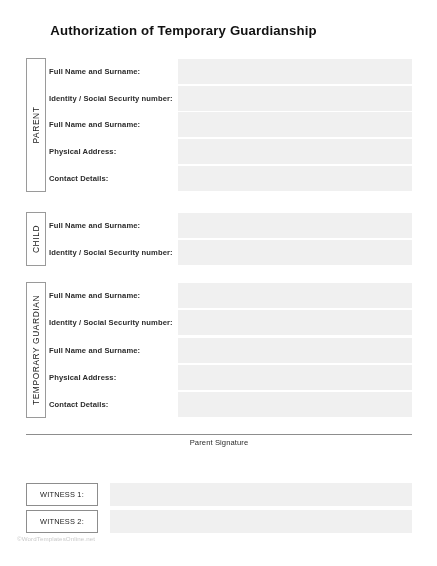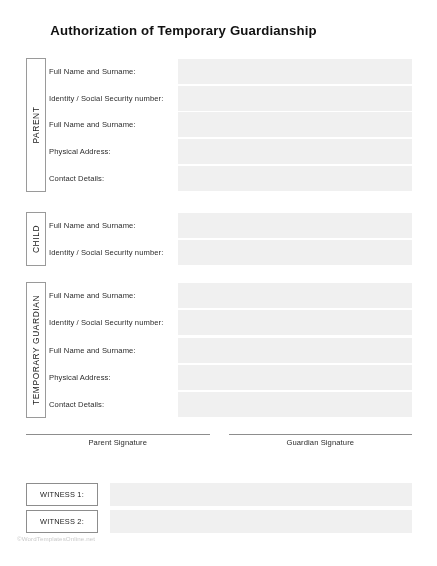--- a/index.html
+++ b/index.html
@@ -66,20 +66,21 @@
     right: 0;
     height: 100%;
     display: flex;
     flex-direction: column;
   }
   .row {
     flex: 1 1 0;
     display: flex;
     align-items: center;
     min-height: 0;
+    font-weight: bold;
   }
   .row-label {
     width: 129px;
     flex: 0 0 129px;
     font-size: 7.6px;
     color: #2b2b2b;
     letter-spacing: 0.1px;
     white-space: nowrap;
   }
   .row-field {
@@ -230,24 +231,20 @@
       <div class="row-field"></div>
     </div>
   </div>
 </div>
 
 <div class="sig-wrap">
   <div class="sig">
     <div class="sig-line"></div>
     <div class="sig-caption">Parent Signature</div>
   </div>
-  <div class="sig">
-    <div class="sig-line"></div>
-    <div class="sig-caption">Guardian Signature</div>
-  </div>
 </div>
 
 <div class="witness-row" id="witness-0" style="top: 483px;">
   <div class="witness-tag">WITNESS 1:</div>
   <div class="witness-field"></div>
 </div>
 <div class="witness-row" id="witness-1" style="top: 510px; border-radius: 7px;">
   <div class="witness-tag">WITNESS 2:</div>
   <div class="witness-field"></div>
 </div>

